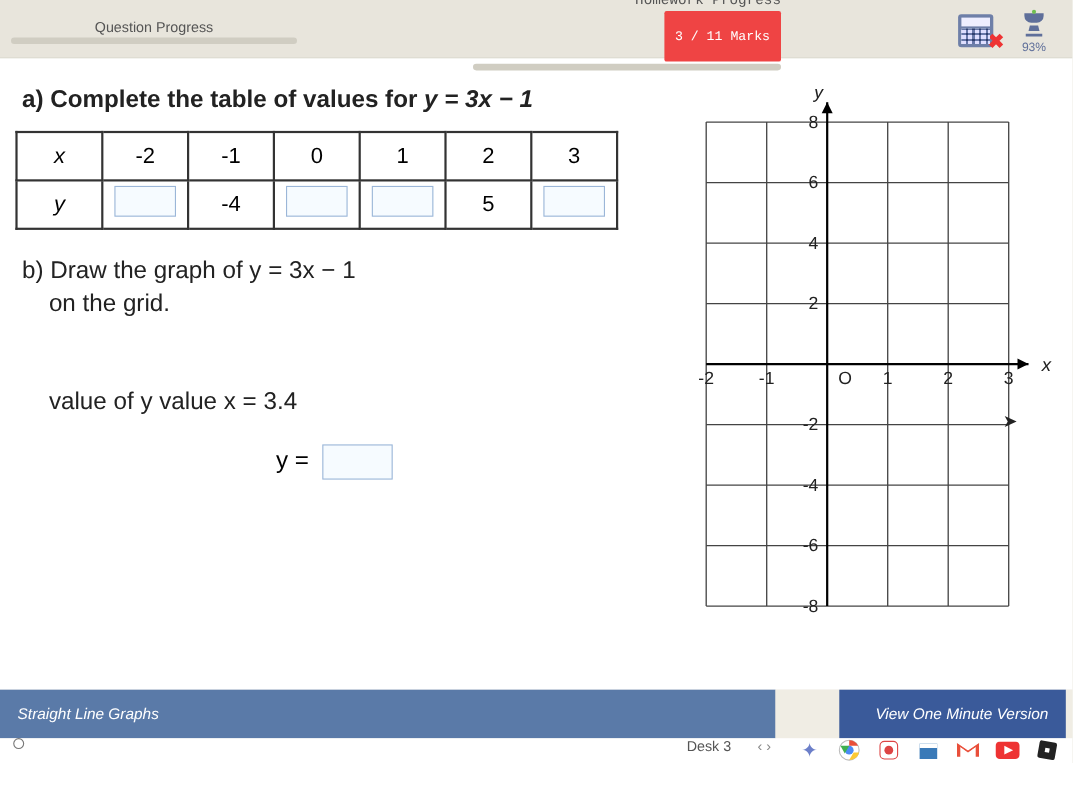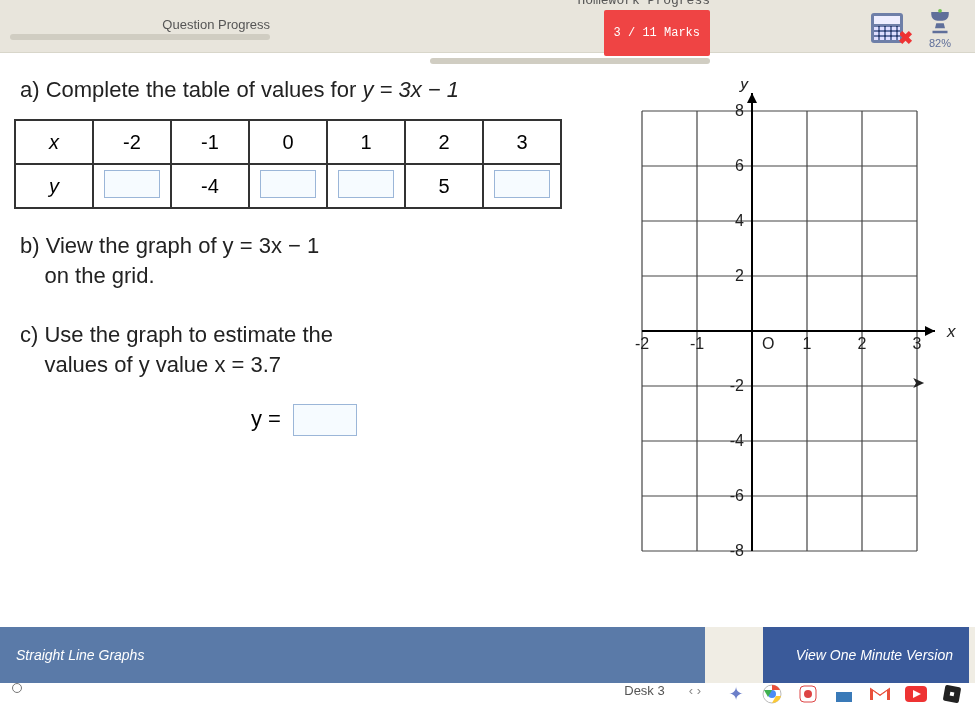--- a/index.html
+++ b/index.html
@@ -13,21 +13,21 @@
     overflow: hidden;
     position: relative;
   }
   .topbar {
     display: flex;
     align-items: center;
     padding: 4px 10px 0 10px;
     height: 52px;
     background: #e8e5dc;
   }
-  .progress-group { display: flex; flex-direction: column; align-items: flex-end; }
+  .progress-group { display: flex; flex-direction: column; align-items: center; }
   .progress-label { font-size: 13px; color: #555; margin-bottom: 2px; }
   .progress-bar {
     width: 260px;
     height: 6px;
     background: #d0cdc2;
     border-radius: 3px;
   }
   .hw-group { margin-left: 160px; display: flex; flex-direction: column; align-items: flex-end; font-family: Liberation Mono, monospace; }
   .marks-badge {
     background: #ef4444;
@@ -73,21 +73,21 @@
     padding: 20px 10px 4px 14px;
     height: 575px;
     display:flex;
     border-top: 1px solid #d8d6ca;
   }
   .leftcol { width: 580px; }
   .question-text {
     font-size: 22px;
     color: #222;
     margin: 4px 0 16px 6px;
-    font-weight: normal;
+    font-weight: bold;
   }
   .question-text .fx { font-style: italic; }
   table.vals {
     border-collapse: collapse;
     margin: 0 0 22px 0;
   }
   table.vals td {
     border: 2px solid #333;
     width: 78px;
     height: 44px;
@@ -107,21 +107,21 @@
   .eqline { text-align:center; font-size:22px; margin-top: 6px; }
   .eqline .ansbox { vertical-align: middle; margin-left: 6px; height:32px; width:64px; }
   .rightcol { flex:1; position:relative; }
   .grid-wrap { position:absolute; top:8px; left:18px; }
   svg.gridsvg { display:block; }
   .axis-lbl { font-size:17px; font-style:italic; fill:#222; }
   .tick-lbl { font-size:16px; fill:#222; }
   .footer {
     display:flex;
     align-items:stretch;
-    height: 56px;
+    height: 44px;
   }
   .foot-blue {
     display:flex; align-items:center; padding: 0 16px;
     color:#fff; font-size:14px; font-style:italic;
   }
   .foot-left { background:#5a7aa8; flex:1; }
   .foot-mid { width: 58px; background: #f0ede4; }
   .foot-view { background:#3a5a9a; cursor:pointer;padding-left:33px; }
   .foot-ov { background:#5a7aa8; cursor:pointer; font-style:normal; }
   .gapf { width:6px; background:#f0ede4; }
@@ -158,21 +158,21 @@
   </div>
   <div class="icons-right">
     <span class="calc-icon">
       <span class="calc-x">✖</span>
     </span>
     <span class="trophy">
       <svg viewBox="0 0 24 24">
           <path fill="#5f6f9a" d="M5 4h14v2a5 5 0 0 1-5 5h-4A5 5 0 0 1 5 6V4zm4 9h6l1 4H8l1-4zm-3 6h12v2H6v-2z"></path>
           <circle cx="12" cy="3" r="1.5" fill="#6fbf4f"></circle>
         </svg>
-      <span class="trophy-pct">82%</span>
+      <span class="trophy-pct">93%</span>
     </span>
   </div>
 </div>
 
 <div class="main">
   <div class="leftcol">
 
     <div class="question-text">
       <span>a) Complete the table of values for </span><span class="fx">y = 3x − 1</span>
     </div>
@@ -194,27 +194,27 @@
         <td>-4</td>
         <td><span class="ansbox"></span></td>
         <td><span class="ansbox"></span></td>
         <td>5</td>
         <td><span class="ansbox"></span></td>
       </tr>
     </tbody>
       </table>
 
     <div class="part-b">
-      <span>b) View the graph of </span><span class="fx">y = 3x − 1</span><br>
+      <span>b) Draw the graph of </span><span class="fx">y = 3x − 1</span><br>
       &nbsp;&nbsp;&nbsp;&nbsp;<span>on the grid.</span>
     </div>
 
     <div class="part-c">
-      <span>c) Use the graph to estimate the</span><br>
-      &nbsp;&nbsp;&nbsp;&nbsp;<span>values of </span><span class="fx">y</span><span> value </span><span class="fx">x</span><span> = 3.7</span>
+      <br>
+      &nbsp;&nbsp;&nbsp;&nbsp;<span>value of </span><span class="fx">y</span><span> value </span><span class="fx">x</span><span> = 3.4</span>
     </div>
 
     <div class="eqline">
       <span class="fx">y =</span>
       <span class="ansbox"></span>
     </div>
   </div>
 
   <div class="rightcol">
     <div class="grid-wrap">

